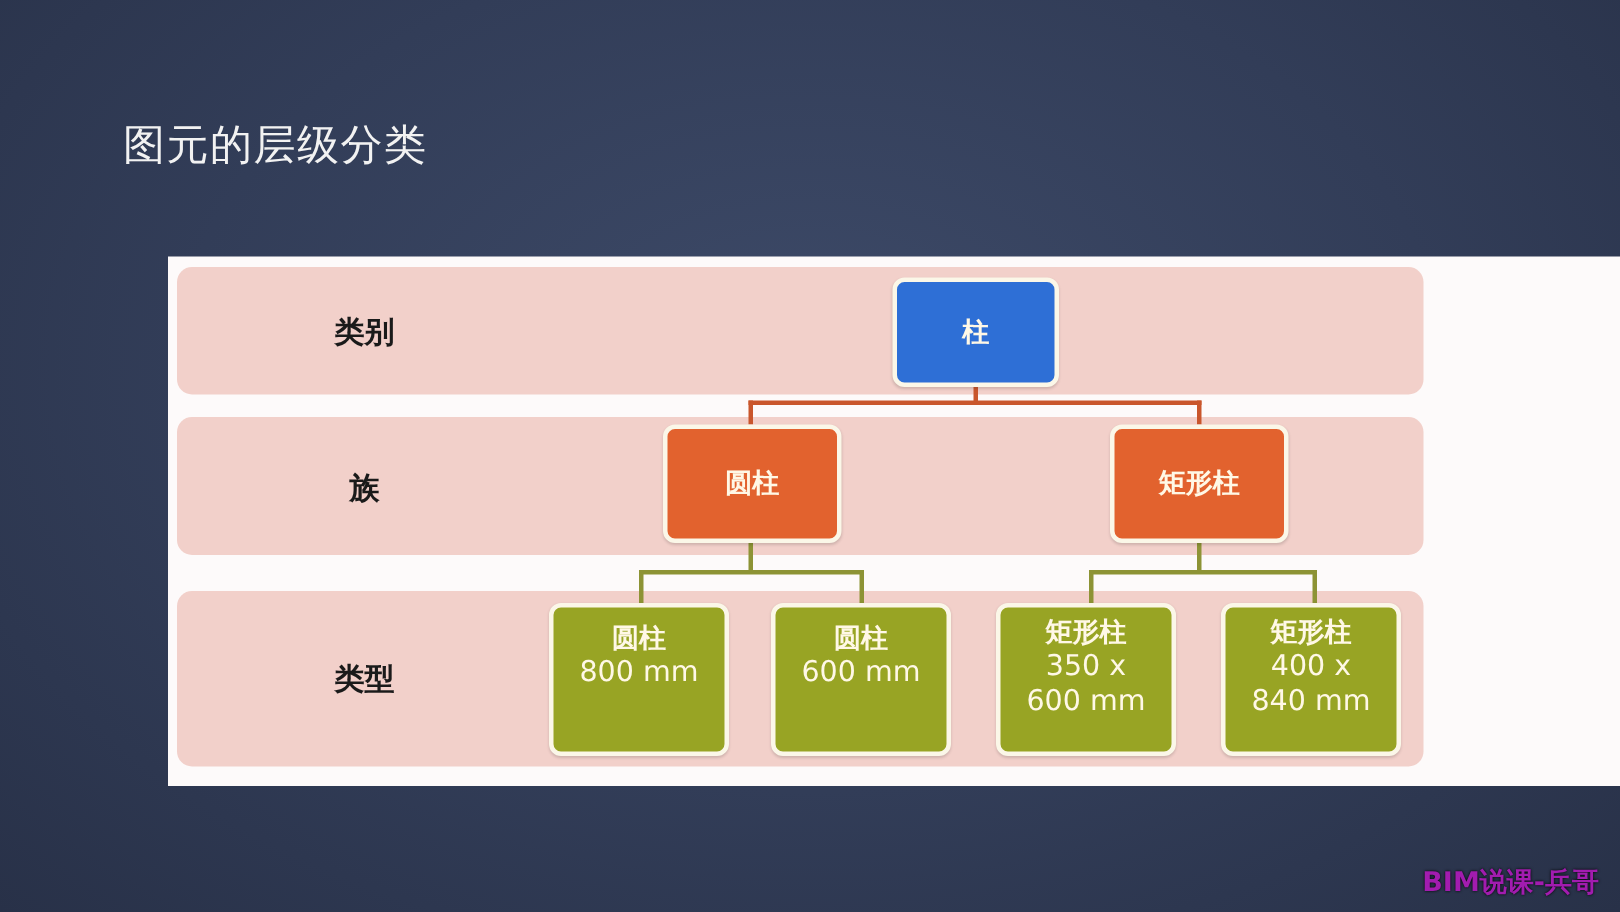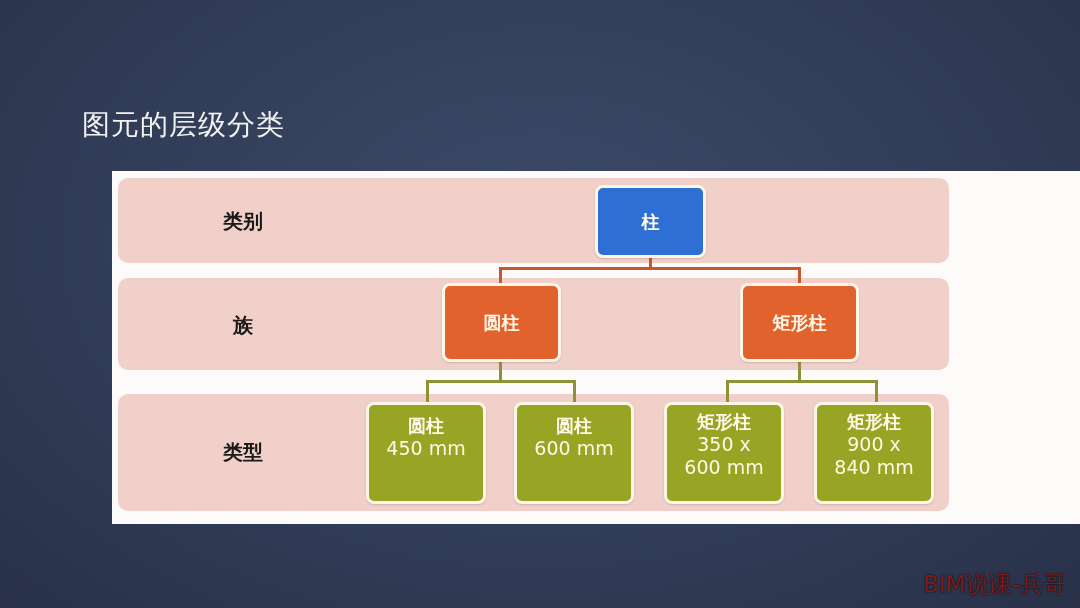--- a/index.html
+++ b/index.html
@@ -3,21 +3,21 @@
   <meta charset="utf-8">
   <style>
     html, body { margin: 0; padding: 0; }
     body {
       width: 1080px; height: 608px; overflow: hidden; position: relative;
       background: radial-gradient(ellipse at 50% 40%, #3d4a68 0%, #323d58 55%, #283148 100%);
       font-family: "DejaVu Sans", "Liberation Sans", sans-serif;
     }
     .slide-title {
       position: absolute; left: 82px; top: 78px;
-      font-size: 28px; color: #f2f2f2; letter-spacing: 1px; margin-top: 28px;
+      font-size: 28px; color: #f2f2f2; letter-spacing: 1px;
     }
     .panel {
       position: absolute; left: 112px; top: 171px; width: 1012px; height: 353px;
       background: #fdfafa;
     }
     .band {
       position: absolute; left: 6px; width: 831px;
       background: #f2d0ca; border-radius: 10px;
     }
     .band-label {
@@ -34,21 +34,21 @@
     .node.blue { background: #2e6fd6; }
     .node.orange { background: #e2622e; }
     .node.green { background: #98a424; justify-content: flex-start; padding-top: 10px; }
     .node .t { font-size: 18px; font-weight: bold; line-height: 22px; }
     .node .s { font-size: 19px; line-height: 23px; }
     .line { position: absolute; }
     .line.o { background: #c9562c; }
     .line.g { background: #8d9335; }
     .watermark {
       position: absolute; right: 14px; bottom: 8px;
-      font-size: 23px; font-weight: normal; color: #7f1d1d;
+      font-size: 18px; font-weight: bold; color: #a21caf;
       text-shadow: 0 0 2px #000;
     }
   </style>
 </head>
 <body>
 
 <div class="slide-title">图元的层级分类</div>
 
 <div class="panel">
 
@@ -83,31 +83,31 @@
 
   <div class="node orange" style="left:330px;top:112px;width:119px;height:79px;">
     <span class="t">圆柱</span>
   </div>
   <div class="node orange" style="left:628px;top:112px;width:119px;height:79px;">
     <span class="t">矩形柱</span>
   </div>
 
   <div class="node green" style="left:254px;top:231px;width:120px;height:102px;">
     <span class="t">圆柱</span>
-    <span class="s">450 mm</span>
+    <span class="s">800 mm</span>
   </div>
   <div class="node green" style="left:402px;top:231px;width:120px;height:102px;">
     <span class="t">圆柱</span>
     <span class="s">600 mm</span>
   </div>
   <div class="node green" style="left:552px;top:231px;width:120px;height:102px;padding-top:6px;">
     <span class="t">矩形柱</span>
     <span class="s">350 x</span>
     <span class="s">600 mm</span>
   </div>
   <div class="node green" style="left:702px;top:231px;width:120px;height:102px;padding-top:6px;">
     <span class="t">矩形柱</span>
-    <span class="s">900 x</span>
+    <span class="s">400 x</span>
     <span class="s">840 mm</span>
   </div>
 </div>
 
 <div class="watermark">BIM说课-兵哥</div>
 
 </body></html>

